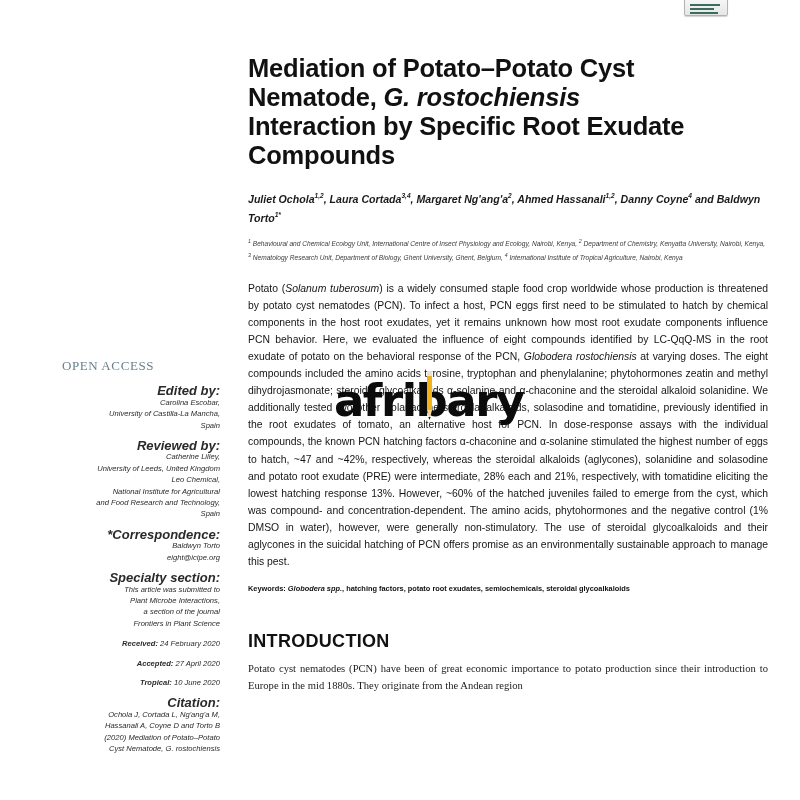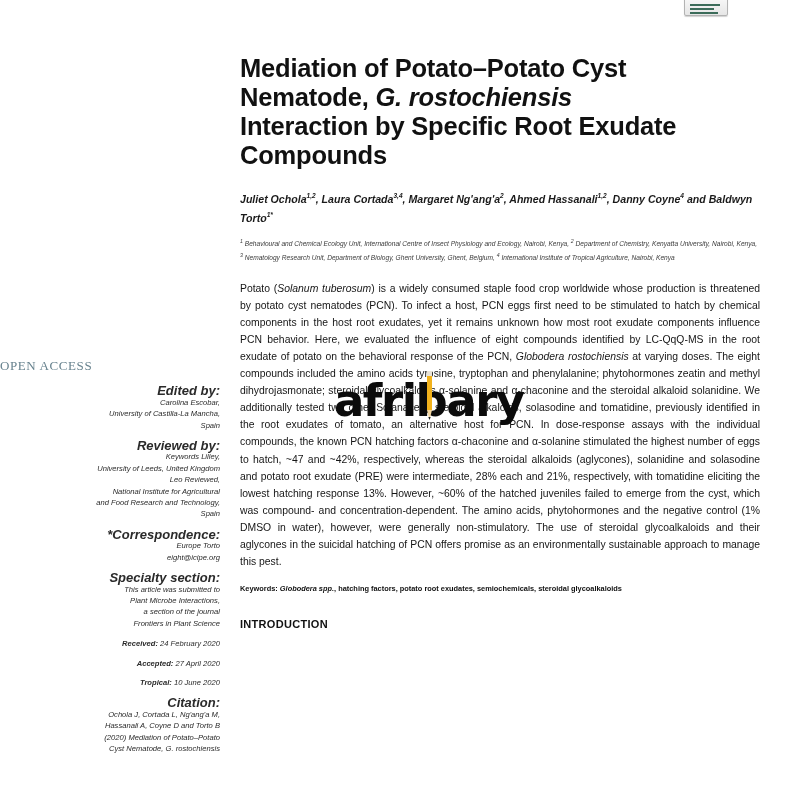--- a/index.html
+++ b/index.html
@@ -59,38 +59,38 @@
     font-size: 7.6px;
     line-height: 11.4px;
     color: #2a2a2a;
   }
   .open-access {
     font-size: 13px;
     letter-spacing: .6px;
     color: #67828e;
     font-family: "Liberation Serif", serif;
     margin-bottom: 14px;
-    text-align: left;
+    text-align: center;
     padding-right: 4px;
   }
   .lc-head {
     font-weight: bold;
     font-style: italic;
     font-size: 13px;
     margin-top: 9px;
   }
   .lc-line { font-style: italic; }
   .lc-meta { font-style: italic; margin-top: 8px; }
   .lc-meta b { font-style: italic; }
   .lc-block { margin-top: 9px; }
 
   
   .main-col {
     position: absolute;
-    left: 240px;
+    left: 248px;
     top: 54px;
     width: 520px;
   }
 
   .doc-title {
     font-size: 25.5px;
     line-height: 29px;
     font-weight: bold;
     letter-spacing: -0.2px;
     color: #111;
@@ -130,24 +130,24 @@
     font-size: 7.4px;
     line-height: 12px;
     font-weight: bold;
     margin-top: 13px;
     color: #111;
   }
   .keywords .kw-body { font-weight: bold; }
   .keywords i { font-style: italic; }
 
   .sec-head {
-    font-size: 11px;
+    font-size: 18px;
     font-weight: bold;
     letter-spacing: .3px;
-    margin-top: 23px;
+    margin-top: 36px;
     margin-bottom: 9px;
     color: #111;
   }
 
   .intro-body {
     font-family: "Liberation Serif", serif;
     font-size: 10.6px;
     line-height: 16.6px;
     text-align: justify;
     color: #1a1a1a;
@@ -190,29 +190,29 @@
   <div class="left-col">
 
     <div class="open-access">OPEN ACCESS</div>
 
     <div class="lc-head">Edited by:</div>
     <div class="lc-line">Carolina Escobar,</div>
     <div class="lc-line">University of Castilla-La Mancha,</div>
     <div class="lc-line">Spain</div>
 
     <div class="lc-head">Reviewed by:</div>
-    <div class="lc-line">Keywords Lilley,</div>
+    <div class="lc-line">Catherine Lilley,</div>
     <div class="lc-line">University of Leeds, United Kingdom</div>
-    <div class="lc-line">Leo Reviewed,</div>
+    <div class="lc-line">Leo Chemical,</div>
     <div class="lc-line">National Institute for Agricultural</div>
     <div class="lc-line">and Food Research and Technology,</div>
     <div class="lc-line">Spain</div>
 
     <div class="lc-head">*Correspondence:</div>
-    <div class="lc-line">Europe Torto</div>
+    <div class="lc-line">Baldwyn Torto</div>
     <div class="lc-line">eight@icipe.org</div>
 
     <div class="lc-block">
       <div class="lc-head">Specialty section:</div>
       <div class="lc-line">This article was submitted to</div>
       <div class="lc-line">Plant Microbe Interactions,</div>
       <div class="lc-line">a section of the journal</div>
       <div class="lc-line">Frontiers in Plant Science</div>
     </div>
 
@@ -265,20 +265,21 @@
 
     <div class="abstract">Potato (<i>Solanum tuberosum</i>) is a widely consumed staple food crop worldwide whose production is threatened by potato cyst nematodes (PCN). To infect a host, PCN eggs first need to be stimulated to hatch by chemical components in the host root exudates, yet it remains unknown how most root exudate components influence PCN behavior. Here, we evaluated the influence of eight compounds identified by LC-QqQ-MS in the root exudate of potato on the behavioral response of the PCN, <i>Globodera rostochiensis</i> at varying doses. The eight compounds included the amino acids tyrosine, tryptophan and phenylalanine; phytohormones zeatin and methyl dihydrojasmonate; steroidal glycoalkaloids α-solanine and α-chaconine and the steroidal alkaloid solanidine. We additionally tested two other Solanaceae steroidal alkaloids, solasodine and tomatidine, previously identified in the root exudates of tomato, an alternative host for PCN. In dose-response assays with the individual compounds, the known PCN hatching factors α-chaconine and α-solanine stimulated the highest number of eggs to hatch, ~47 and ~42%, respectively, whereas the steroidal alkaloids (aglycones), solanidine and solasodine and potato root exudate (PRE) were intermediate, 28% each and 21%, respectively, with tomatidine eliciting the lowest hatching response 13%. However, ~60% of the hatched juveniles failed to emerge from the cyst, which was compound- and concentration-dependent. The amino acids, phytohormones and the negative control (1% DMSO in water), however, were generally non-stimulatory. The use of steroidal glycoalkaloids and their aglycones in the suicidal hatching of PCN offers promise as an environmentally sustainable approach to manage this pest.</div>
 
     <div class="keywords">
       <span>Keywords:</span>
       <span class="kw-body"><i>Globodera spp.</i>, hatching factors, potato root exudates, semiochemicals, steroidal glycoalkaloids</span>
     </div>
 
     <div class="sec-head">INTRODUCTION</div>
 
+    <div class="intro-body">Potato cyst nematodes (PCN) have been of great economic importance to potato production since their introduction to Europe in the mid 1880s. They originate from the Andean region</div>
 
   </div>
 
   <div class="watermark">afribary</div>
   <svg class="wm-pencil" viewBox="0 0 11 58">
     <rect x="3" y="8" width="5" height="34" fill="#f2b21c"></rect>
     <polygon points="3,42 8,42 5.5,52" fill="#f4d6a0"></polygon>
     <polygon points="4.3,49 6.7,49 5.5,52" fill="#1a1a1a"></polygon>
     <rect x="3" y="3" width="5" height="5" fill="#e9e3d6"></rect>
   </svg>

